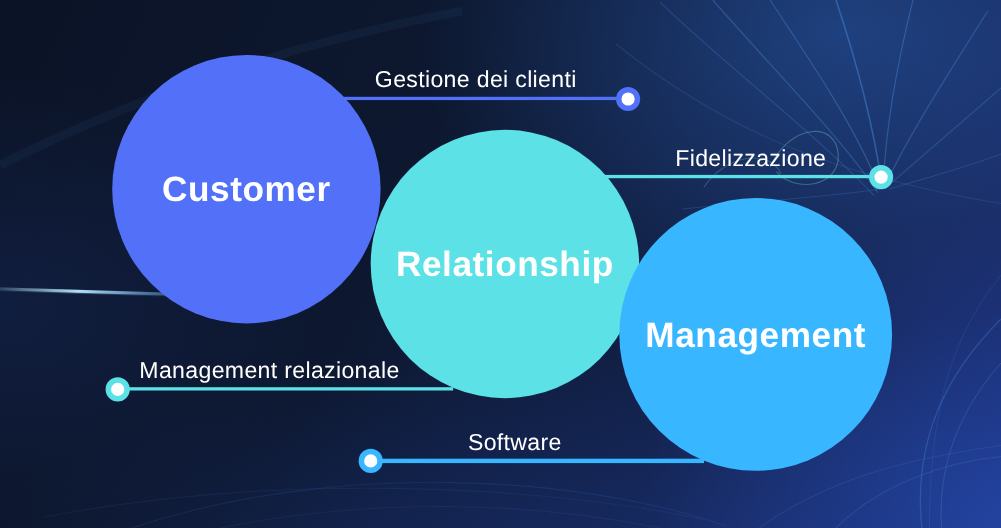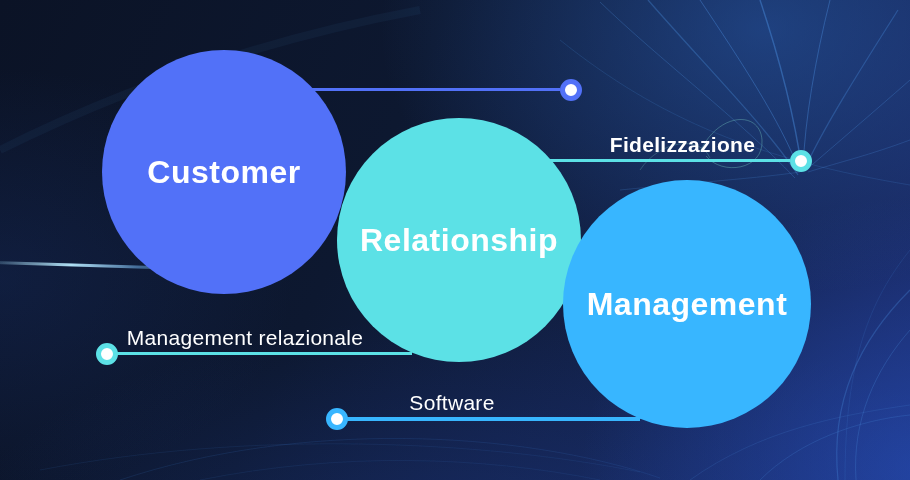--- a/index.html
+++ b/index.html
@@ -53,23 +53,23 @@
   .m-fidelizzazione { left: 790px; top: 150px; border: 5px solid #5ce1e6; }
   .m-marketing      { left: 96px;  top: 343px; border: 5px solid #5ce1e6; }
   .m-software       { left: 326px; top: 408px; border: 5px solid #38b6ff; }
 
   .callout-label {
     position: absolute; color: #ffffff; font-size: 21px; font-weight: 400;
     line-height: 24px; text-align: center; z-index: 4; letter-spacing: 0.3px;
     white-space: nowrap;
   }
   .t-gestione       { left: 300px; top: 61px;  width: 265px; }
-  .t-fidelizzazione { left: 560px; top: 133px; width: 245px; font-weight: bold; }
+  .t-fidelizzazione { left: 560px; top: 133px; width: 245px; }
   .t-marketing      { left: 100px; top: 326px; width: 290px; }
-  .t-software       { left: 317px; top: 391px; width: 270px; }
+  .t-software       { left: 333px; top: 391px; width: 270px; }
 </style>
 </head>
 <body>
 
 <div id="canvas">
 
   <svg class="fx" width="910" height="480" viewBox="0 0 910 480">
     <defs>
       <filter id="soften" x="-20%" y="-20%" width="140%" height="140%">
         <feGaussianBlur stdDeviation="0.7"></feGaussianBlur>
@@ -128,17 +128,18 @@
   </div>
   <div class="circle c-relationship">
     <span class="circle-label">Relationship</span>
   </div>
 
   <div class="marker m-gestione"></div>
   <div class="marker m-fidelizzazione"></div>
   <div class="marker m-marketing"></div>
   <div class="marker m-software"></div>
 
+  <div class="callout-label t-gestione">Gestione dei clienti</div>
   <div class="callout-label t-fidelizzazione">Fidelizzazione</div>
   <div class="callout-label t-marketing">Management relazionale</div>
   <div class="callout-label t-software">Software</div>
 
 </div>
 
 </body></html>

